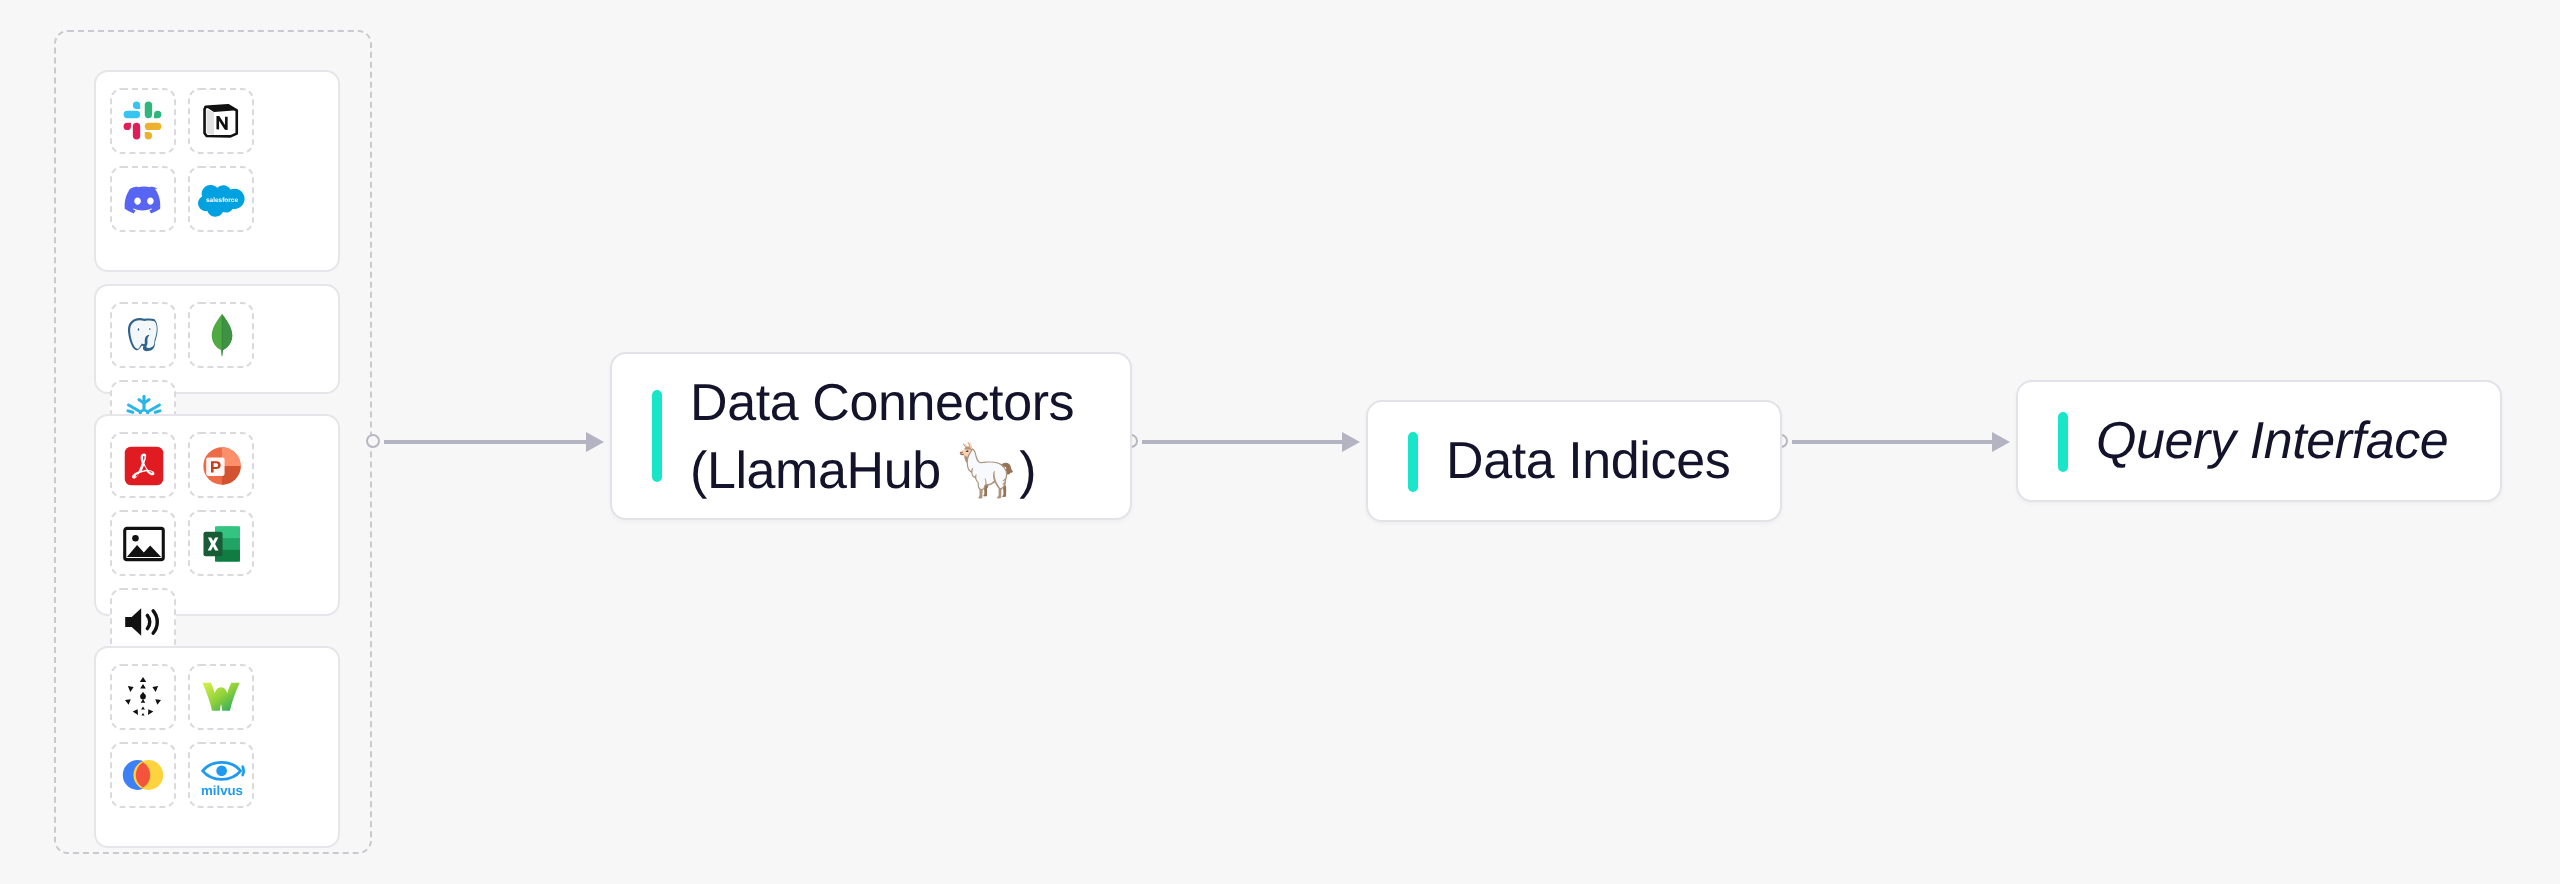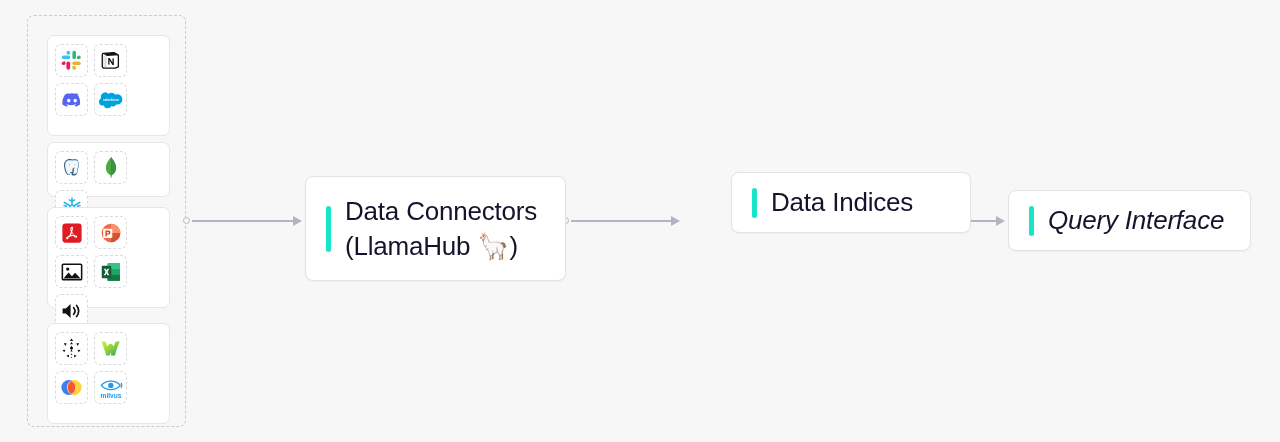--- a/index.html
+++ b/index.html
@@ -85,30 +85,29 @@
     font-weight: 500;
     line-height: 1.32;
     letter-spacing: -0.2px;
     white-space: pre-line;
   }
 
   #node-data-connectors {
     left: 305px;
     top: 176px;
     width: 261px;
-    height: 105px;
+    height: 84px;
   }
   #node-data-connectors .node-accent { height: 46px; }
 
   #node-data-indices {
     left: 683px;
-    top: 172px;
-    width: 240px;
+    top: 200px;
+    width: 208px;
     height: 61px;
-    margin-left: 48px;
   }
   #node-data-indices .node-accent { height: 30px; }
 
   #node-query-interface {
     left: 1008px;
     top: 190px;
     width: 243px;
     height: 61px;
     font-style: italic;
   }

